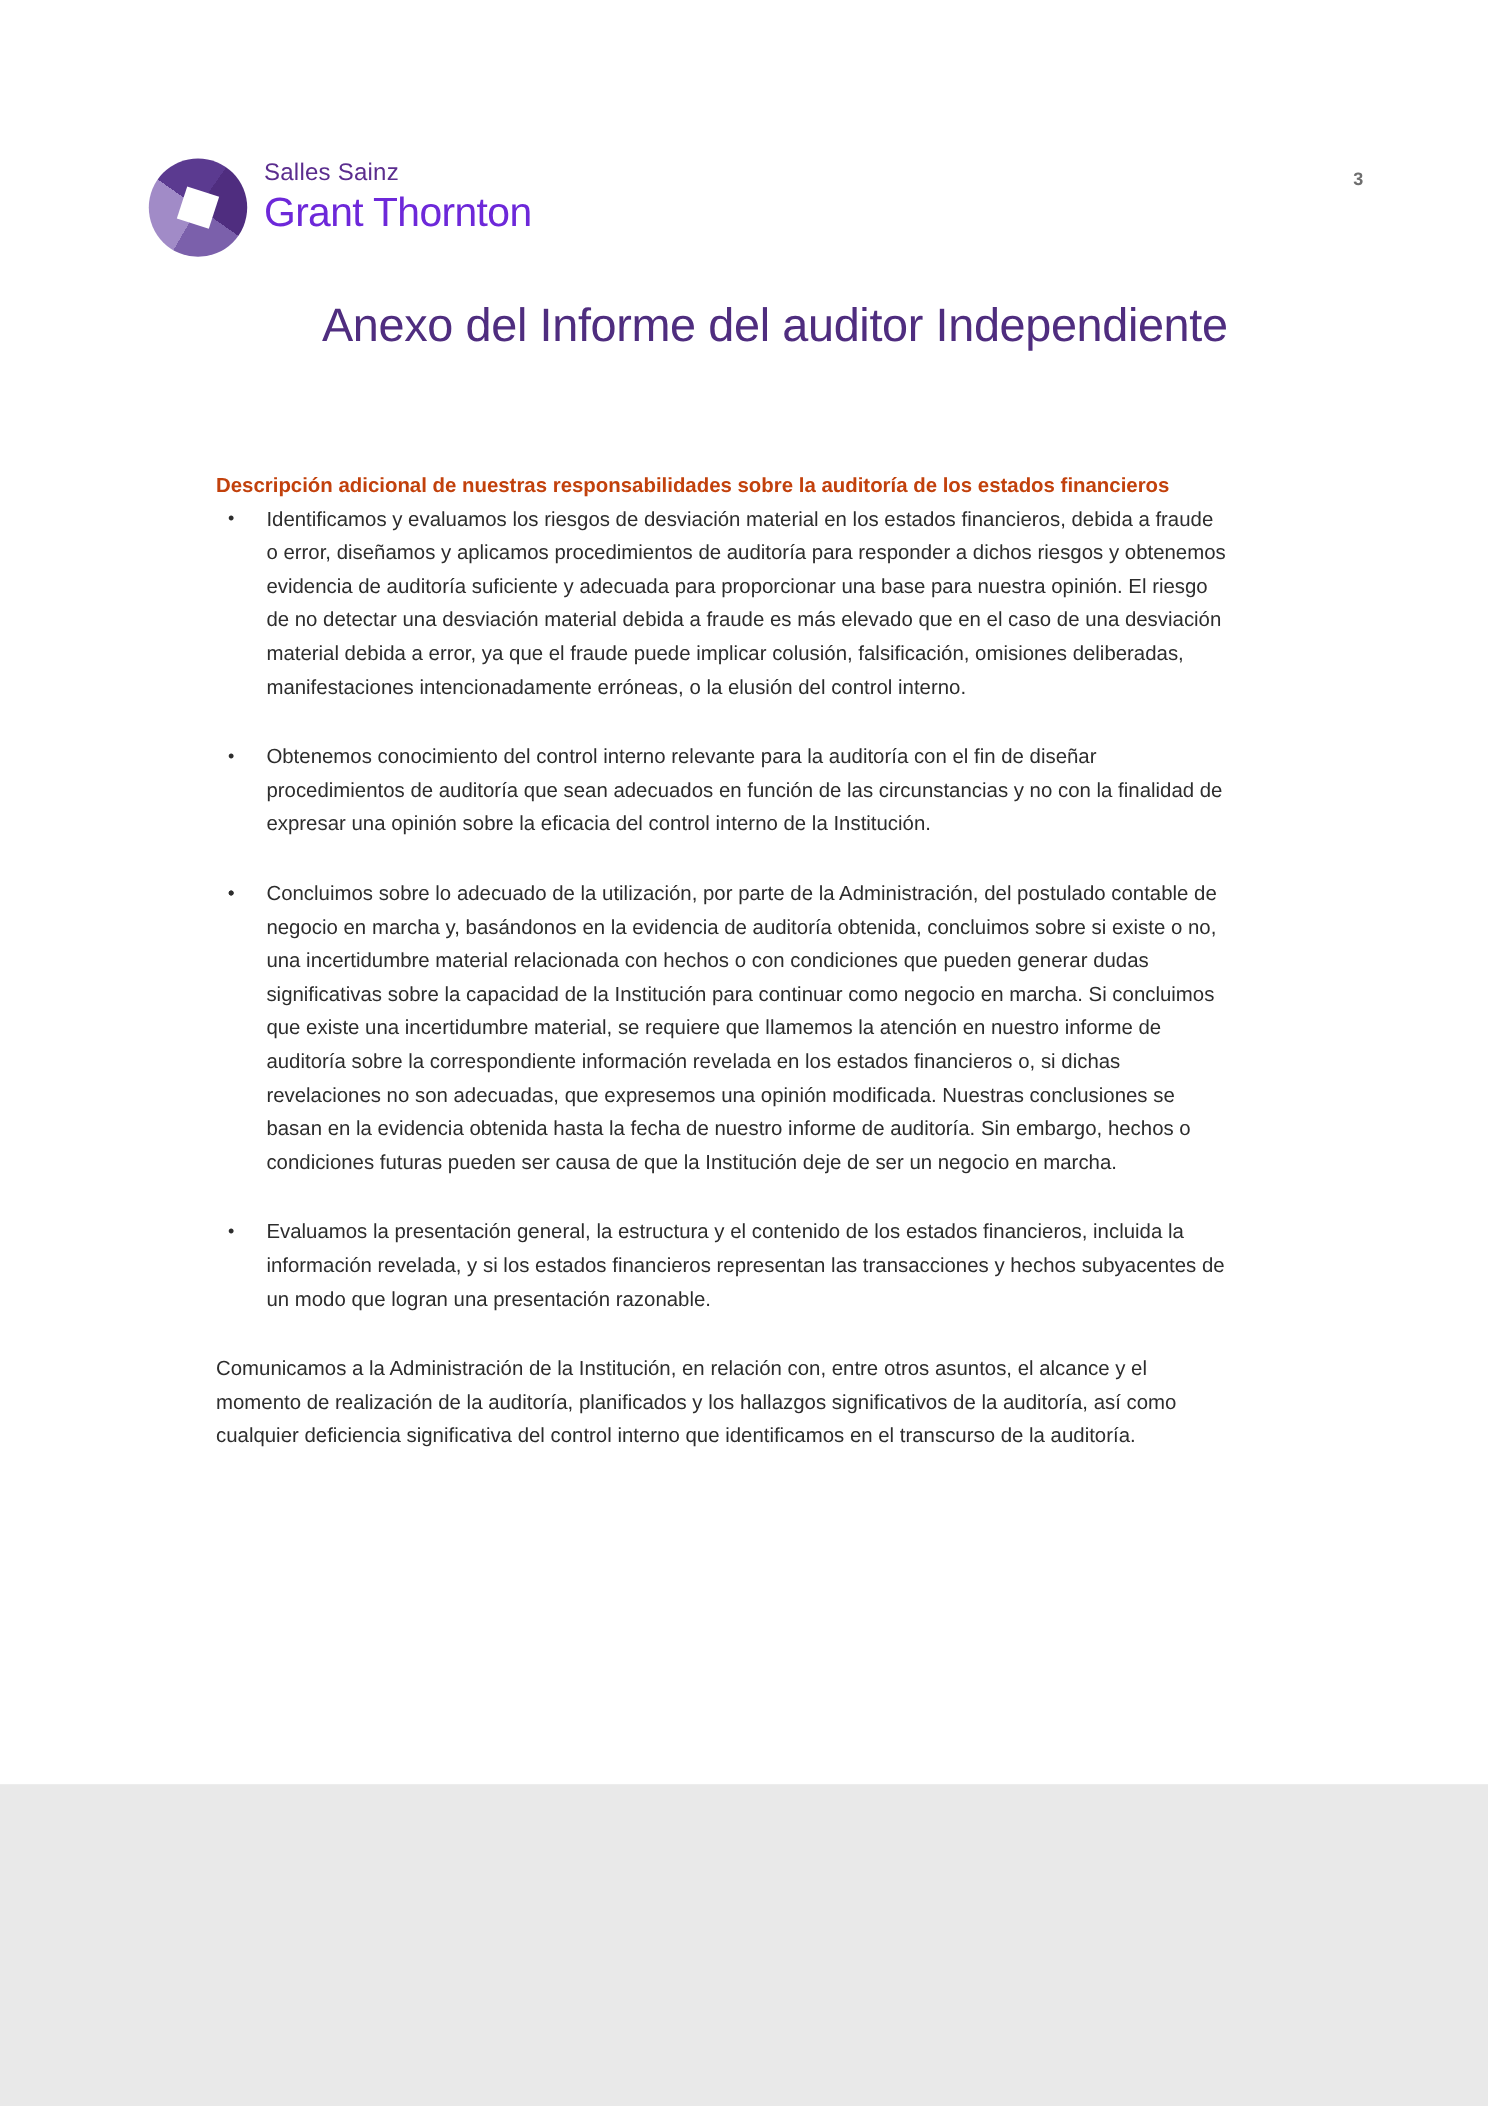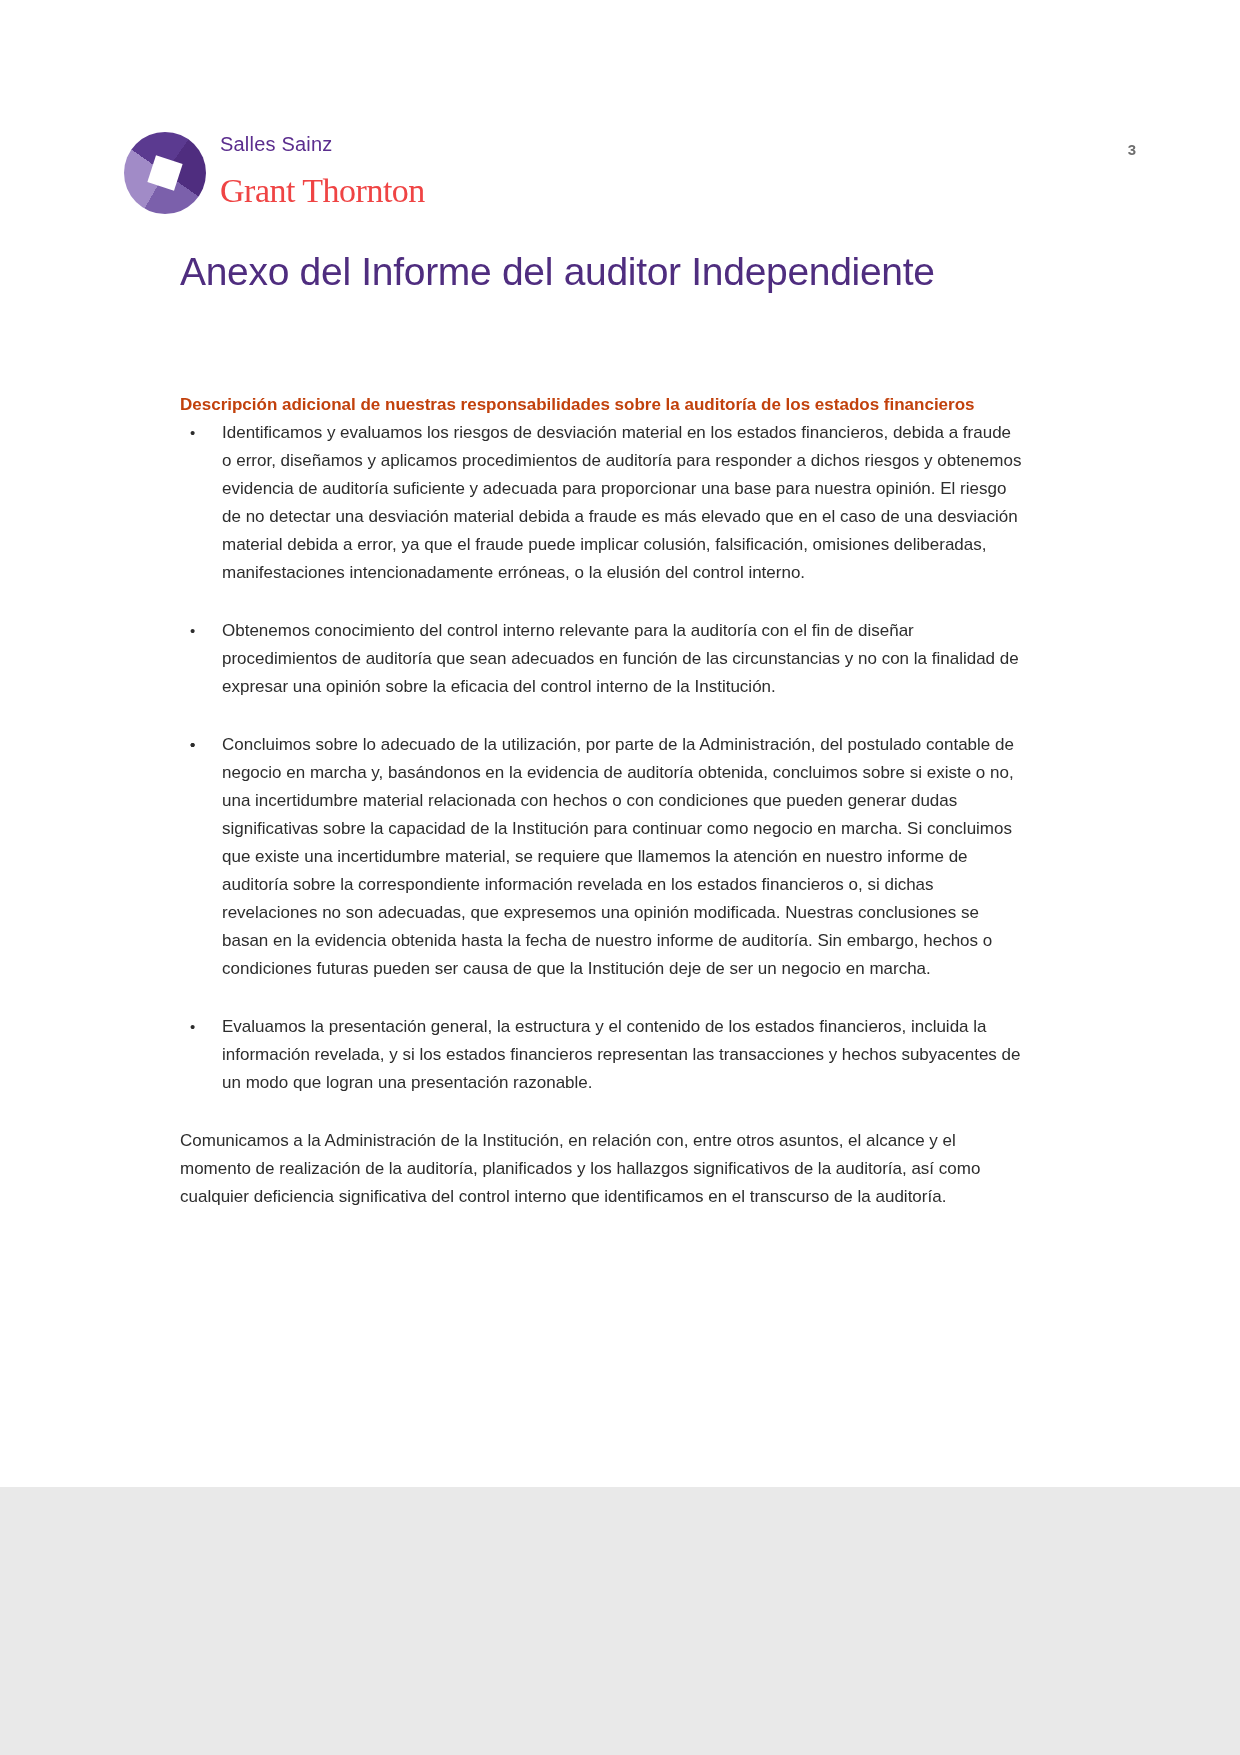--- a/index.html
+++ b/index.html
@@ -18,33 +18,33 @@
       #5b3a90 95deg 185deg,
       #4f2d7f 185deg 275deg,
       #7b60ab 275deg 360deg);
   }
   .logo-mark::after{
     content:"";position:absolute;left:27px;top:27px;width:28px;height:28px;
     background:#ffffff;transform:rotate(18deg);
   }
   .logo-text{margin-left:14px;padding-top:0px;line-height:1;}
   .logo-tagline{color:#5b2d8e;font-size:20px;line-height:24px;letter-spacing:.2px;}
-  .logo-brand{color:#ef4444;font-size:34px;line-height:40px;font-weight:500;letter-spacing:-.5px;margin-top:15px;font-family:Liberation Serif, serif;}
+  .logo-brand{color:#6d28d9;font-size:34px;line-height:40px;font-weight:500;letter-spacing:-.5px;margin-top:1px;}
   .page-num{
     position:absolute;top:141px;right:104px;
     color:#6e6e6e;font-size:15px;font-weight:bold;
   }
   
   .content{
     position:absolute;left:180px;top:248px;width:843px;
     font-size:17px;line-height:28px;
   }
   .doc-title{
     font-size:39px;line-height:48px;font-weight:400;letter-spacing:-.3px;
-    color:#4f2d7f;margin:0 0 94px 0;white-space:nowrap;
+    color:#4f2d7f;margin:0 0 94px 0;white-space:nowrap;text-align:right;
   }
   .section-heading{
     font-size:17px;line-height:29px;font-weight:bold;color:#c2410c;margin:0;
   }
   .intro{margin:0 0 28px 0;}
   ul.bullets{list-style:none;margin:0;padding:0;}
   ul.bullets li{position:relative;padding-left:42px;margin:0 0 30px 0;}
   ul.bullets li .bullet-glyph{
     position:absolute;left:10px;top:0;font-size:15px;color:#2d2d2d;
   }

